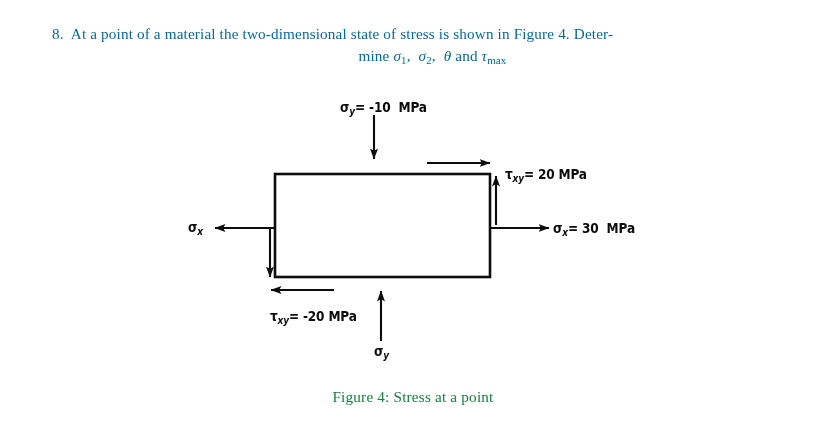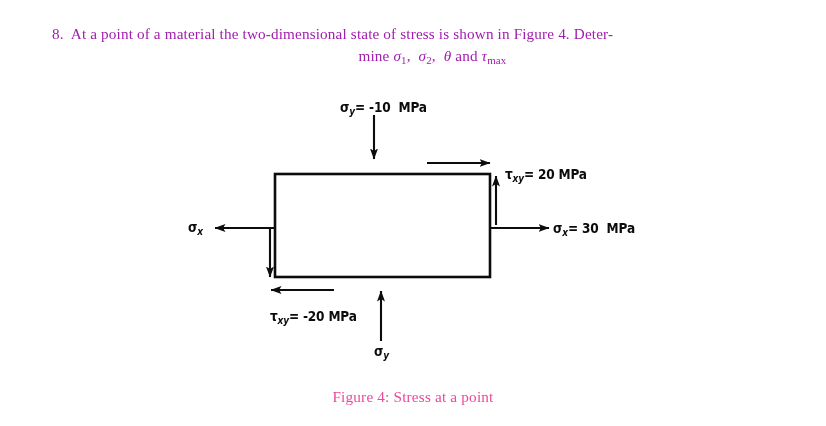--- a/index.html
+++ b/index.html
@@ -21,21 +21,21 @@
     position: absolute;
     left: 52px;
     top: 23px;
     width: 740px;
   }
   .prob-line {
     display: block;
     font-family: "Liberation Serif", serif;
     font-size: 15.2px;
     line-height: 22px;
-    color: #a21caf;
+    color: #0369a1;
     white-space: pre;
     letter-spacing: 0.15px;
   }
   .prob-line.l1 { text-indent: 0; }
   .prob-line.l2 { padding-left: 21px; text-align: center; }
   .mathi {
     font-family: "Liberation Serif", serif;
     font-style: italic;
   }
   .sub {
@@ -87,21 +87,21 @@
 
   
   #figure-caption {
     position: absolute;
     left: 0;
     top: 388px;
     width: 826px;
     text-align: center;
     font-family: "Liberation Serif", serif;
     font-size: 15.2px;
-    color: #ec4899;
+    color: #15803d;
     letter-spacing: 0.2px;
   }
 </style>
 </head>
 <body>
 
 <div id="problem-statement">
   <span class="prob-line l1"><span>8.</span>  <span>At a point of a material the two-dimensional state of stress is shown in Figure 4. Deter-</span></span>
   <span class="prob-line l2"><span>mine </span><span class="mathi">σ</span><span class="sub">1</span><span>,  </span><span class="mathi">σ</span><span class="sub">2</span><span>,  </span><span class="mathi">θ</span><span> and </span><span class="mathi">τ</span><span class="sub">max</span></span>
 </div>

